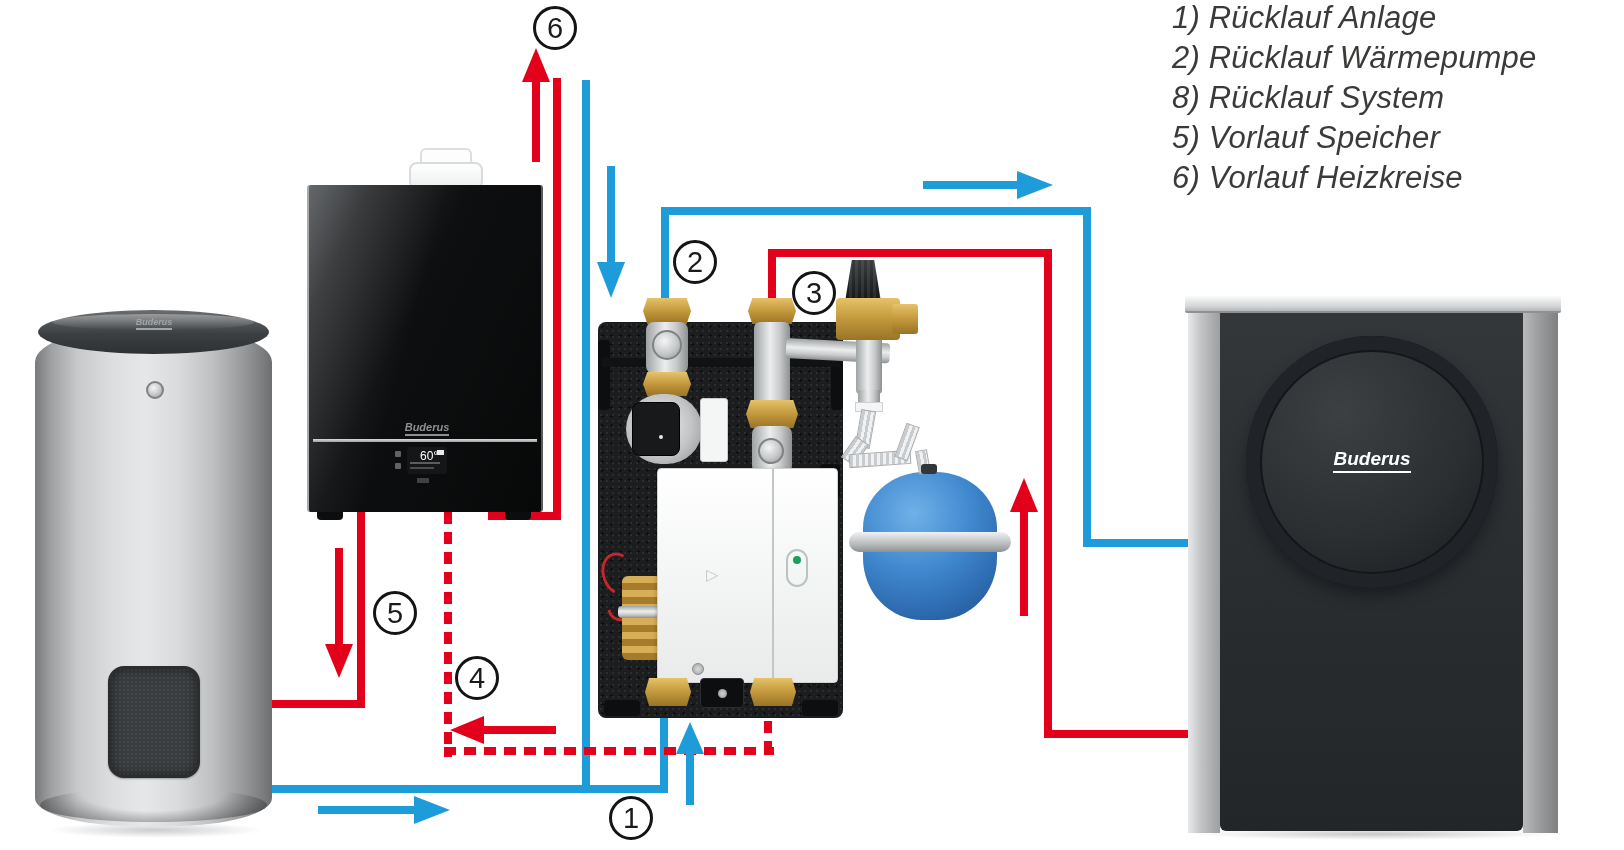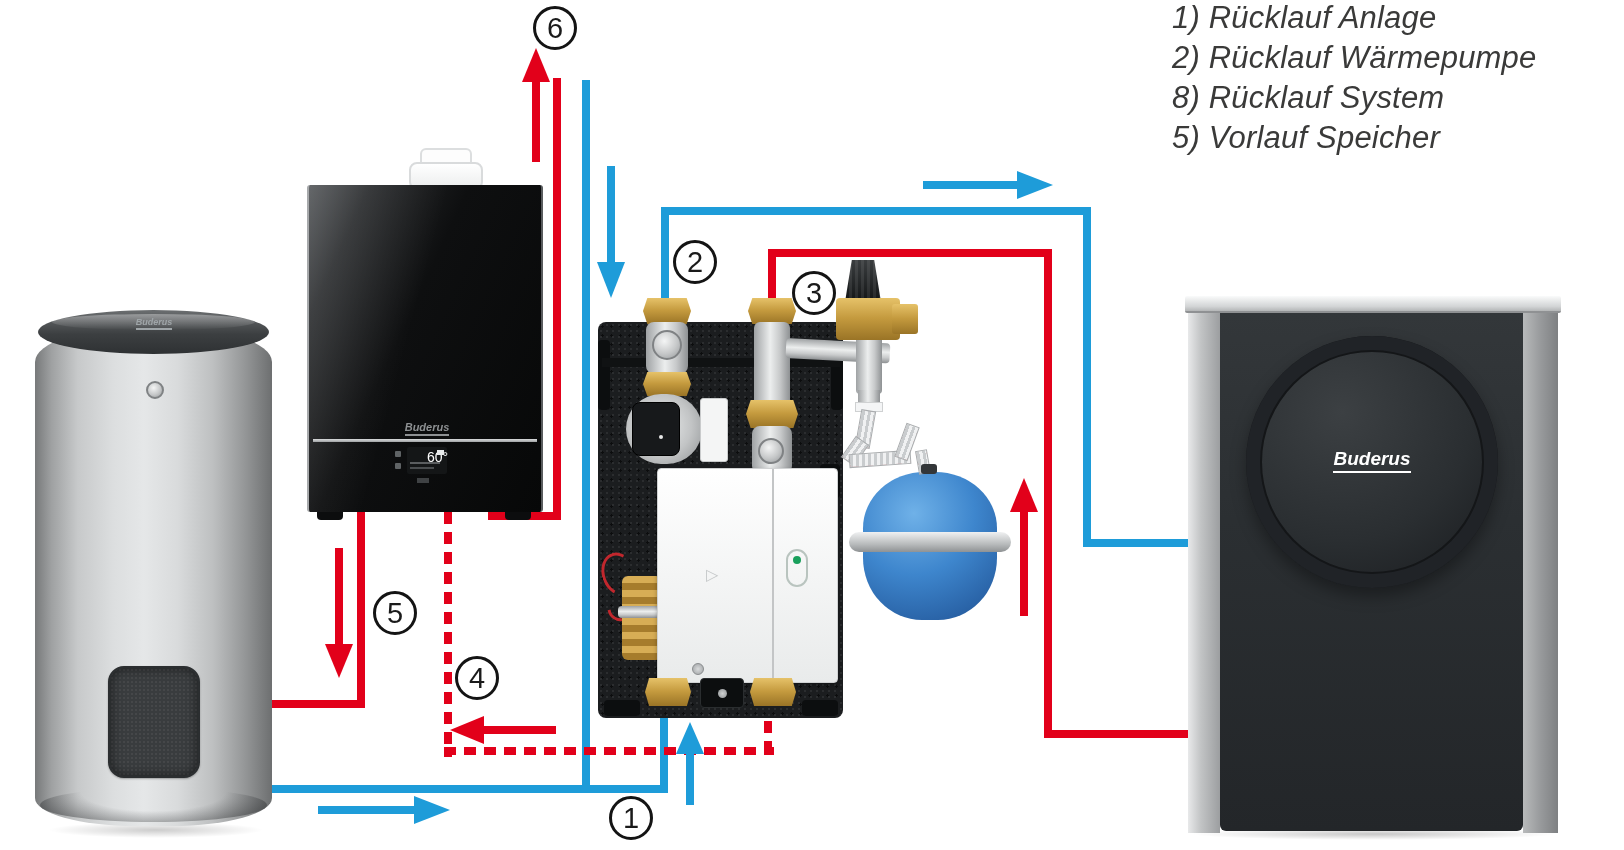--- a/index.html
+++ b/index.html
@@ -124,21 +124,21 @@
   <div class="abs" style="left:307px;top:185px;width:236px;height:327px;z-index:2;
        background:linear-gradient(115deg,#4a4d50 0%,#27292b 16%,#0e0f10 42%,#070808 100%);
        border-left:2px solid #a7a9ab;border-right:2px solid #595c5e;border-radius:3px;box-sizing:border-box;">
     <div class="abs" style="left:0;top:0;width:100%;height:100%;
          background:linear-gradient(105deg,rgba(255,255,255,.15),rgba(255,255,255,.05) 28%,rgba(255,255,255,0) 44%);"></div>
     <div class="abs" style="left:4px;top:254px;width:224px;height:3px;background:linear-gradient(180deg,#d9dbdc,#9fa2a4);"></div>
     <div class="abs brand" style="left:68px;top:236px;width:100px;font-size:11px;color:#8e9193;">
       <span class="brand-line">Buderus</span>
     </div>
     <div class="abs" style="left:98px;top:262px;width:40px;height:27px;background:#141617;border-radius:2px;">
-      <span class="abs" style="left:20px;top:2px;font-size:14px;color:#ffffff;">60°</span>
+      <span class="abs" style="left:13px;top:2px;font-size:12px;color:#ffffff;">60°</span>
       <div class="abs" style="left:3px;top:15px;width:30px;height:2px;background:#5a5d5f;"></div>
       <div class="abs" style="left:3px;top:20px;width:24px;height:2px;background:#4a4d4f;"></div>
       <div class="abs" style="left:30px;top:3px;width:7px;height:5px;background:#e8eaeb;"></div>
     </div>
     <div class="abs" style="left:86px;top:266px;width:6px;height:6px;background:#5f6365;border-radius:1px;"></div>
     <div class="abs" style="left:86px;top:278px;width:6px;height:6px;background:#5f6365;border-radius:1px;"></div>
     <div class="abs" style="left:108px;top:293px;width:12px;height:5px;background:#3f4244;"></div>
   </div>
   <div class="abs" style="left:317px;top:512px;width:26px;height:8px;background:#0c0d0e;border-radius:0 0 4px 4px;z-index:2;"></div>
   <div class="abs" style="left:505px;top:512px;width:26px;height:8px;background:#0c0d0e;border-radius:0 0 4px 4px;z-index:2;"></div>
@@ -235,15 +235,16 @@
   <div class="marker" style="left:792px;top:271px;">3</div>
   <div class="marker" style="left:455px;top:656px;">4</div>
   <div class="marker" style="left:373px;top:591px;">5</div>
   <div class="marker" style="left:533px;top:6px;">6</div>
 
   <div class="legend">
     <div>1) Rücklauf Anlage</div>
     <div>2) Rücklauf Wärmepumpe</div>
     <div>8) Rücklauf System</div>
     <div>5) Vorlauf Speicher</div>
+    <div>6) Vorlauf Heizkreise</div>
   </div>
 
 </div>
 
 </body></html>

